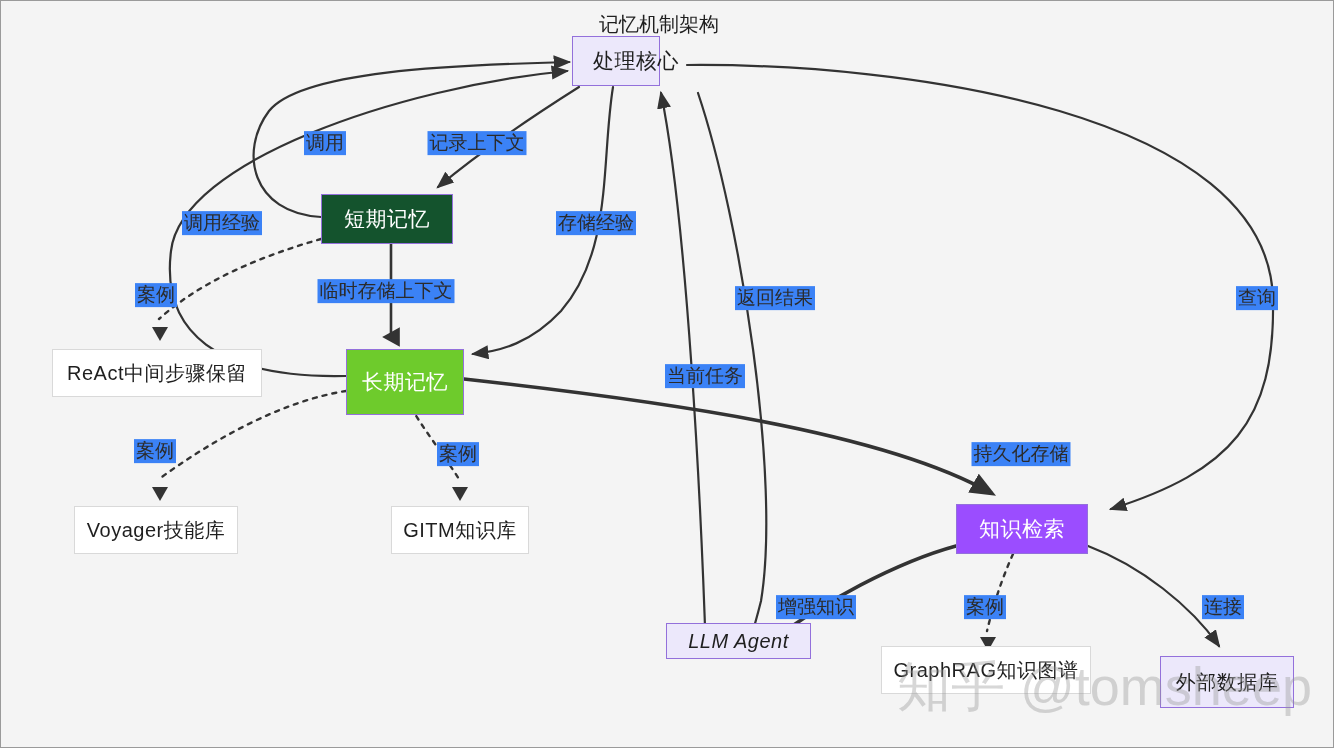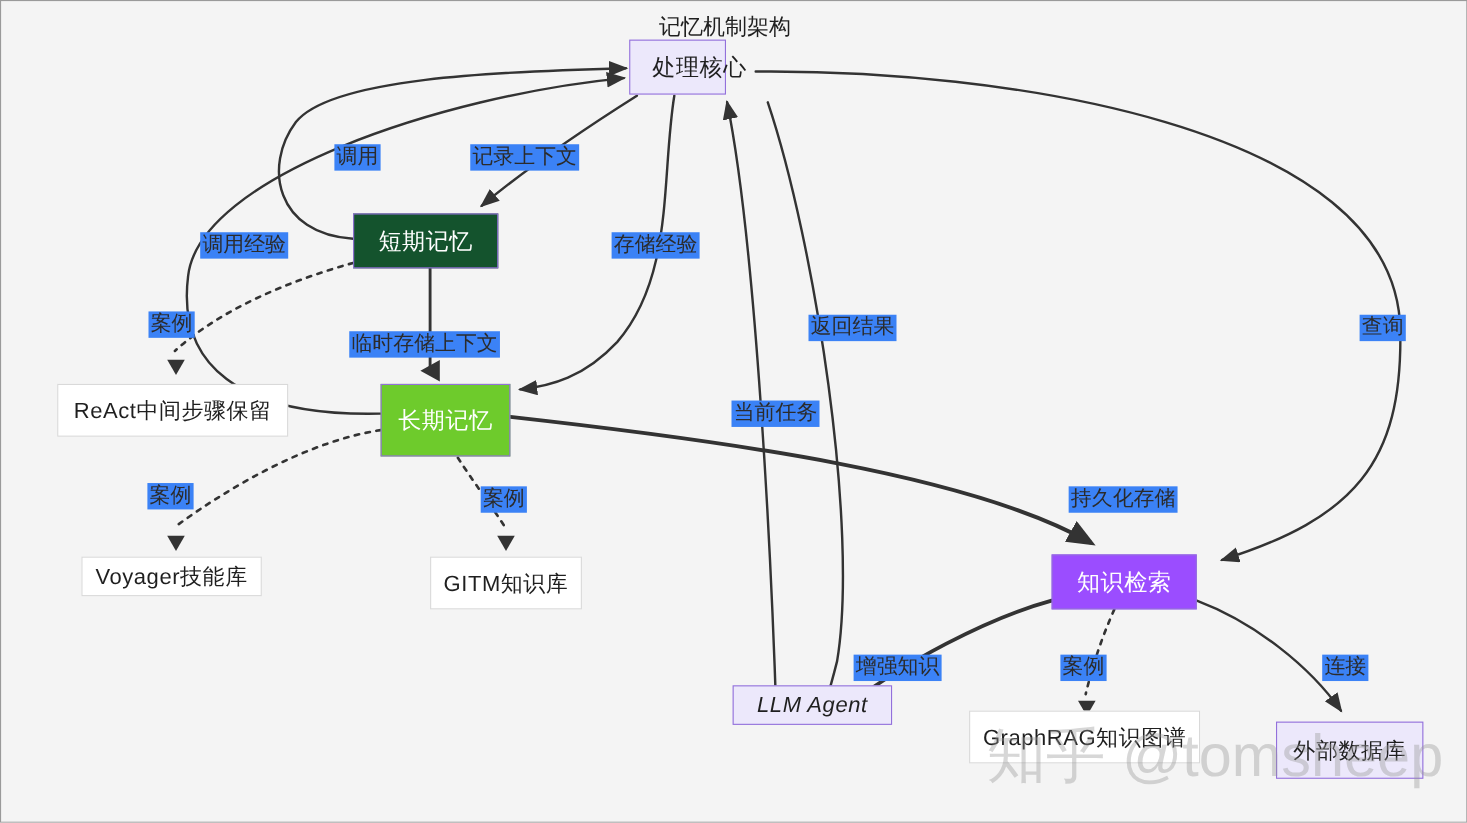--- a/index.html
+++ b/index.html
@@ -154,32 +154,32 @@
       <path d="M979,636 L995,636 L987,650 z"></path>
     </g>
   </svg>
 
   <div class="node node-proc" style="left:571px; top:35px;  width:88px; height:50px;padding-left:40px;">处理核心</div>
   <div class="node node-short" style="left:320px; top:193px; width:132px; height:50px;">短期记忆</div>
   <div class="node node-long" style="left:345px; top:348px; width:118px; height:66px;">长期记忆</div>
   <div class="node node-know" style="left:955px; top:503px; width:132px; height:50px;">知识检索</div>
 
   <div class="node node-white" style="left:51px;  top:348px; width:210px; height:48px;">ReAct中间步骤保留</div>
-  <div class="node node-white" style="left:73px;  top:505px; width:164px; height:36px;">Voyager技能库</div>
+  <div class="node node-white" style="left:73px;  top:505px; width:164px; height:48px;">Voyager技能库</div>
   <div class="node node-white" style="left:390px; top:505px; width:138px; height:48px;">GITM知识库</div>
 
   <div class="node node-lav" style="left:665px; top:622px; width:145px; height:36px;font-style:italic;">LLM Agent</div>
   <div class="node node-white" style="left:880px; top:645px; width:210px; height:48px;">GraphRAG知识图谱</div>
   <div class="node node-lav" style="left:1159px; top:655px; width:134px; height:52px;">外部数据库</div>
 
   <div class="edge-label" style="left:324px;  top:142px;">调用</div>
   <div class="edge-label" style="left:476px;  top:142px;">记录上下文</div>
   <div class="edge-label" style="left:221px;  top:222px;">调用经验</div>
   <div class="edge-label" style="left:595px;  top:222px;">存储经验</div>
-  <div class="edge-label" style="left:385px;  top:312px;">临时存储上下文</div>
+  <div class="edge-label" style="left:385px;  top:290px;">临时存储上下文</div>
   <div class="edge-label" style="left:1020px; top:453px;">持久化存储</div>
   <div class="edge-label" style="left:1256px; top:297px;">查询</div>
   <div class="edge-label" style="left:704px;  top:375px;">当前任务</div>
   <div class="edge-label" style="left:774px;  top:297px;">返回结果</div>
   <div class="edge-label" style="left:815px;  top:606px;">增强知识</div>
   <div class="edge-label" style="left:1222px; top:606px;">连接</div>
   <div class="edge-label" style="left:155px;  top:294px;">案例</div>
   <div class="edge-label" style="left:154px;  top:450px;">案例</div>
   <div class="edge-label" style="left:457px;  top:453px;">案例</div>
   <div class="edge-label" style="left:984px;  top:606px;">案例</div>

